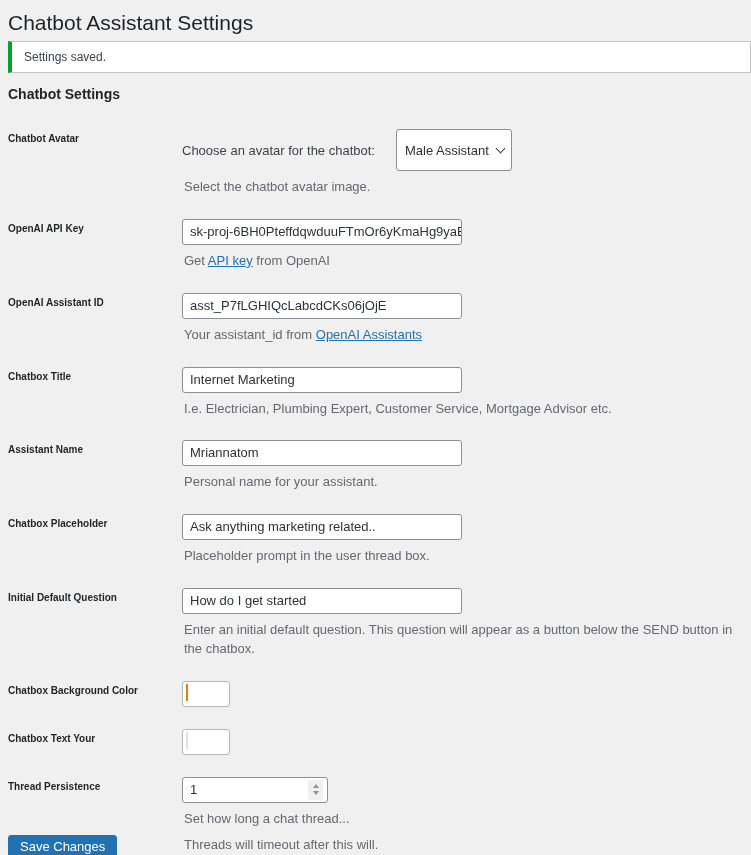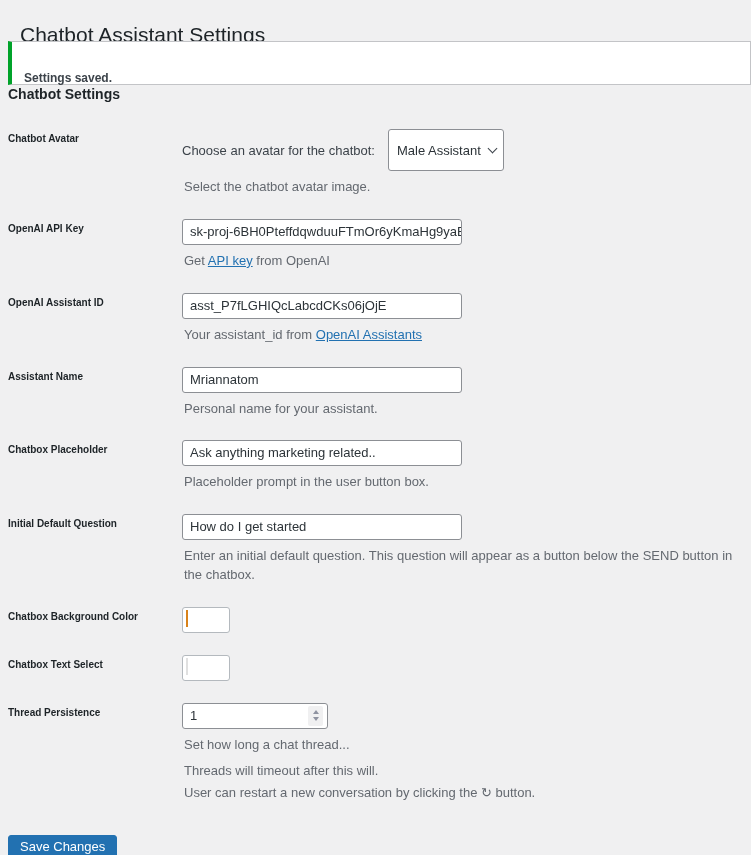--- a/index.html
+++ b/index.html
@@ -18,36 +18,35 @@
     position: relative;
   }
 
   
   .page-title {
     font-size: 21px;
     font-weight: 400;
     color: #1d2327;
     line-height: 1.3;
     padding: 9px 0 4px 8px;
-    margin: 12px;
+    margin: 0;
   }
 
   
   .notice {
     position: absolute;
     left: 8px;
     top: 41px;
     width: 743px;
-    height: 44px;
+    height: 32px;
     background: #ffffff;
     border: 1px solid #c3c4c7;
     border-left: 4px solid #00a32a;
     display: flex;
-    align-items: flex-end;
-    font-weight: bold;
+    align-items: center;
   }
   .notice-text {
     font-size: 12px;
     color: #3c434a;
     padding-left: 12px;
     line-height: 1;
   }
 
   
   .section-heading {
@@ -93,21 +92,21 @@
     background: #ffffff;
     border: 1px solid #8c8f94;
     border-radius: 3px;
     line-height: 24px;
     white-space: nowrap;
     overflow: hidden;
   }
   .select-row {
     display: flex;
     align-items: center;
-    gap: 13px;
+    gap: 21px;
     font-size: 13px;
     color: #3c434a;
   }
   .select-box {
     position: relative;
     display: inline-flex;
     align-items: center;
     height: 42px;
     min-width: 113px;
     padding: 0 22px 0 8px;
@@ -252,34 +251,41 @@
     </tr>
 
     <tr>
       <th>OpenAI Assistant ID</th>
       <td>
         <div class="text-input">asst_P7fLGHIQcLabcdCKs06jOjE</div>
         <p class="description"><span>Your assistant_id from </span><a href="#">OpenAI Assistants</a></p>
       </td>
     </tr>
 
+    <tr>
+      <th>Chatbox Title</th>
+      <td>
+        <div class="text-input">Internet Marketing</div>
+        <p class="description">I.e. Electrician, Plumbing Expert, Customer Service, Mortgage Advisor etc.</p>
+      </td>
+    </tr>
 
     <tr>
       <th>Assistant Name</th>
       <td>
         <div class="text-input">Mriannatom</div>
         <p class="description">Personal name for your assistant.</p>
       </td>
     </tr>
 
     <tr>
       <th>Chatbox Placeholder</th>
       <td>
         <div class="text-input">Ask anything marketing related..</div>
-        <p class="description">Placeholder prompt in the user button box.</p>
+        <p class="description">Placeholder prompt in the user thread box.</p>
       </td>
     </tr>
 
     <tr>
       <th>Initial Default Question</th>
       <td>
         <div class="text-input">How do I get started</div>
         <p class="description">Enter an initial default question. This question will appear as a button below the SEND button in the chatbox.</p>
       </td>
     </tr>
@@ -287,21 +293,21 @@
     <tr>
       <th>Chatbox Background Color</th>
       <td>
         <span class="color-swatch">
           <span class="fill" id="bg-fill" style="background: rgb(247, 148, 30);"></span>
         </span>
       </td>
     </tr>
 
     <tr>
-      <th>Chatbox Text Select</th>
+      <th>Chatbox Text Your</th>
       <td>
         <span class="color-swatch">
           <span class="fill" id="text-fill" style="background: rgb(255, 255, 255);"></span>
         </span>
       </td>
     </tr>
 
     <tr>
       <th>Thread Persistence</th>
       <td>

